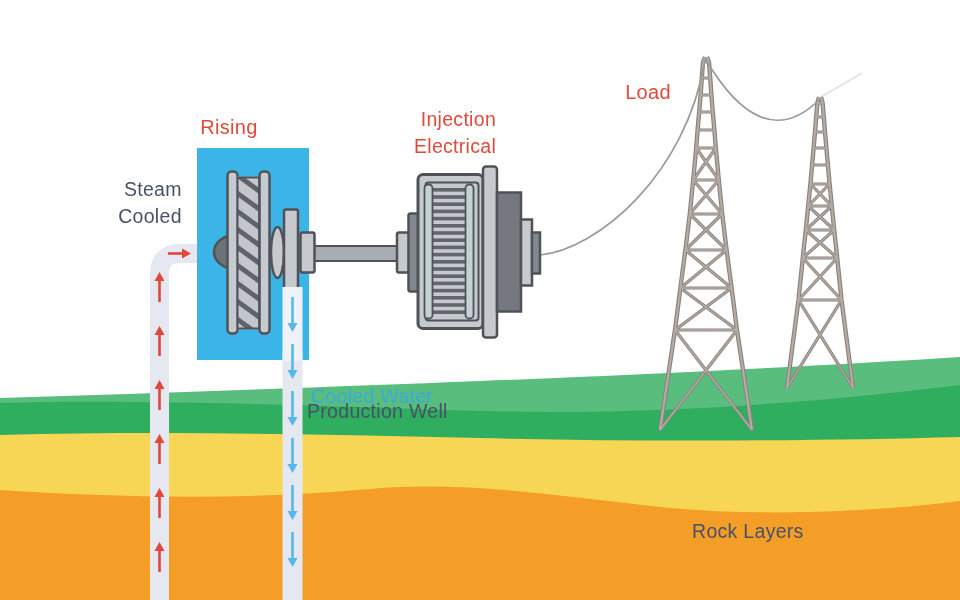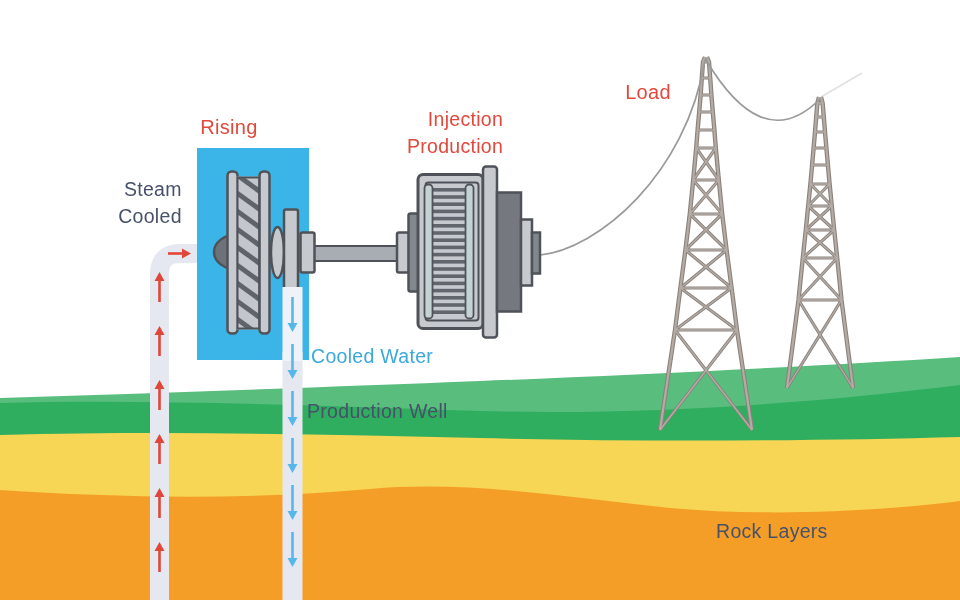--- a/index.html
+++ b/index.html
@@ -5,21 +5,21 @@
   html,body{margin:0;padding:0;background:#ffffff;}
   .canvas{
     position:relative;width:960px;height:600px;overflow:hidden;background:#ffffff;
     font-family:"Liberation Sans", sans-serif;
   }
   .scene{position:absolute;left:0;top:0;}
   .label{position:absolute;font-size:19.5px;line-height:27px;letter-spacing:.3px;white-space:nowrap;}
   .label.center{transform:translateX(-50%);text-align:right;}
   .red{color:var(--label-red);}
   .dark{color:var(--label-dark);}
-  .blue{color:var(--label-blue);}
+  .blue{color:var(--label-blue);margin-top:40px;}
   .big{font-size:20px;}
   
   .grass-light{fill:var(--grass-light-green);}
   .grass-dark{fill:var(--grass-dark-green);}
   .rock-yellow{fill:var(--rock-yellow);}
   .rock-orange{fill:var(--rock-orange);}
   .turbine-box{fill:var(--turbine-box-blue);}
   .pipe{stroke:var(--pipe-gray);fill:none;}
   .pipe-light{stroke:var(--pipe-light);fill:none;}
   .wire{stroke:var(--wire-gray);stroke-width:1.7;fill:none;}
@@ -165,29 +165,29 @@
         <path d="M292.5,520 L287.5,511 L297.5,511 Z" fill="#55b8e9"></path>
         <line x1="292.5" y1="559" x2="292.5" y2="532" stroke="#55b8e9" stroke-width="2.6"></line>
         <path d="M292.5,567 L287.5,558 L297.5,558 Z" fill="#55b8e9"></path>
       </g>
   </svg>
 
   <div class="label red big center" style="left:229px;top:114px">Rising</div>
 
   <div class="label red center" style="left:455px;top:106px">
     <span>Injection</span><br>
-    <span>Production</span>
+    <span>Electrical</span>
   </div>
 
   <div class="label red big center" style="left:648px;top:79px">Load</div>
 
   <div class="label dark center" style="left:150px;top:176px">
     <span>Steam</span><br>
     <span>Cooled</span>
   </div>
 
   <div class="label blue" style="left:311px;top:343px">Cooled Water</div>
 
 
   <div class="label dark" style="left:307px;top:398px">Production Well</div>
 
-  <div class="label dark" style="left:716px;top:518px">Rock Layers</div>
+  <div class="label dark" style="left:692px;top:518px">Rock Layers</div>
 </div>
 
 </body></html>

